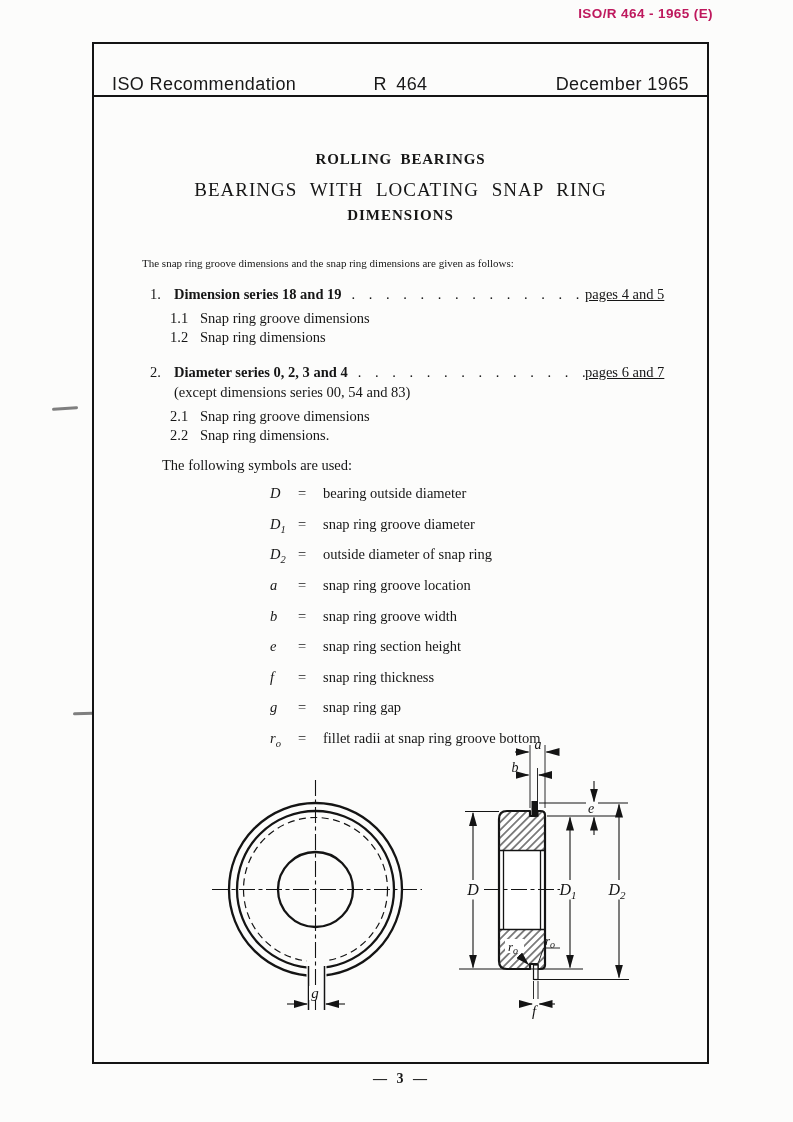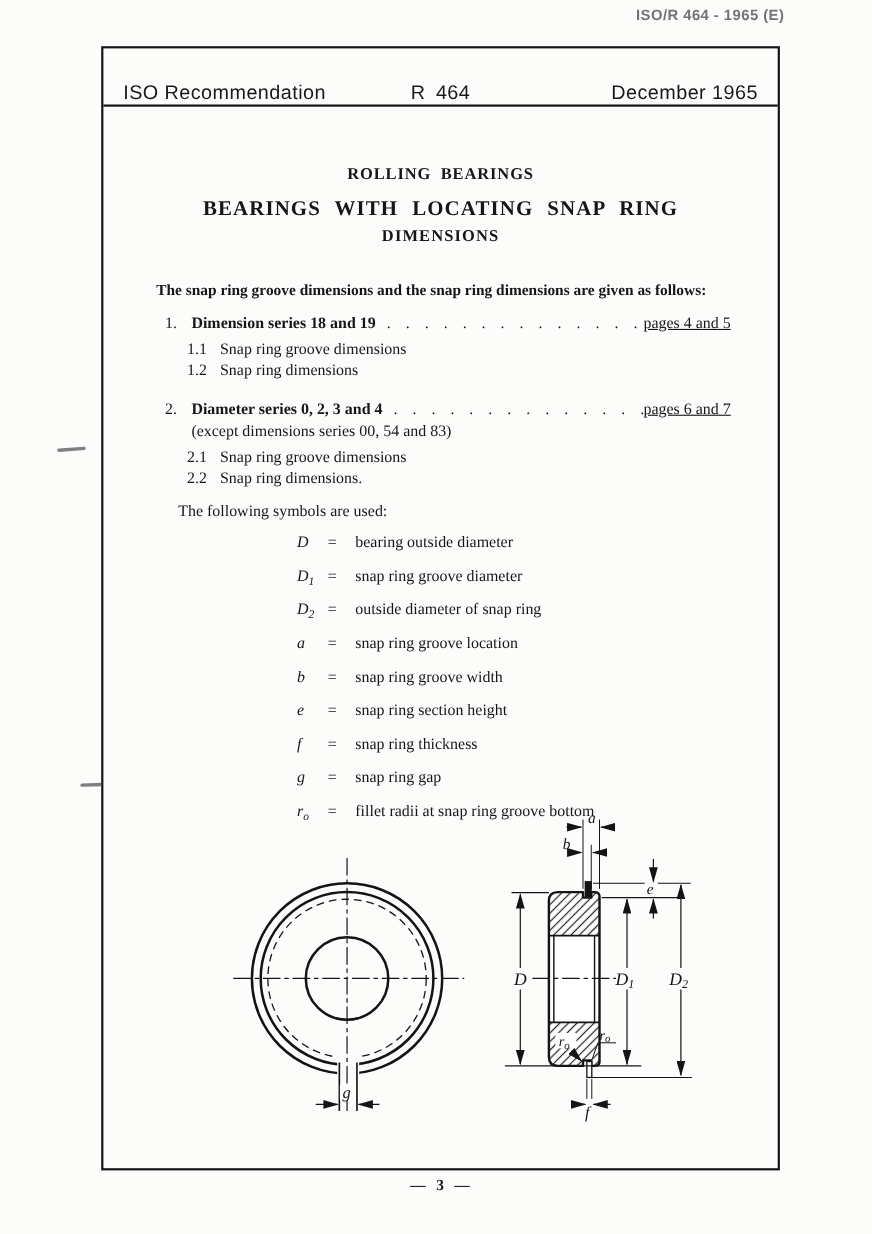--- a/index.html
+++ b/index.html
@@ -4,45 +4,45 @@
 <style>
   html,body{margin:0;padding:0;}
   body{
     width:793px;height:1122px;position:relative;overflow:hidden;
     background:#fcfcfb;color:#161616;
     font-family:"Liberation Serif", serif;
   }
   .corner-ref{
     position:absolute;top:6px;right:80px;
     font-family:"Liberation Sans", sans-serif;
-    font-weight:700;font-size:13.5px;letter-spacing:.4px;color:#737373;text-align:right;
+    font-weight:700;font-size:13.5px;letter-spacing:.4px;color:#be185d;text-align:right;
   }
   .scan-mark{position:absolute;background:#4a4a4a;height:2.5px;border-radius:2px;opacity:.7;}
   .mark1{left:52px;top:407px;width:26px;transform:rotate(-4deg);}
   .mark2{left:73px;top:712px;width:22px;transform:rotate(-2deg);}
   .frame{
     position:absolute;left:92px;top:42px;width:617px;height:1022px;
     border:2px solid #141414;background:#fcfcfb;box-sizing:border-box;
   }
   .frame-header{
     position:absolute;left:0;top:0;width:100%;height:53px;box-sizing:border-box;
     border-bottom:2px solid #141414;
     display:flex;align-items:flex-end;padding:0 18px;
     font-family:"Liberation Sans", sans-serif;font-size:18px;color:#181818;letter-spacing:.4px;
   }
   .fh-left{flex:1;text-align:left;}
   .fh-center{flex:1;text-align:center;word-spacing:4px;}
   .fh-right{flex:1;text-align:right;}
   .t-category{position:absolute;left:0;top:107px;width:100%;text-align:center;
     font-weight:700;font-size:15px;letter-spacing:.8px;word-spacing:4px;}
   .t-main{position:absolute;left:0;top:135px;width:100%;text-align:center;
-    font-weight:700;font-size:19px;letter-spacing:1px;word-spacing:7px;}
+    font-weight:400;font-size:19px;letter-spacing:1px;word-spacing:7px;}
   .t-sub{position:absolute;left:0;top:163px;width:100%;text-align:center;
     font-weight:700;font-size:15px;letter-spacing:1px;}
-  .intro{position:absolute;left:48px;top:213px;right:30px;font-size:14px;font-weight:bold;}
+  .intro{position:absolute;left:48px;top:213px;right:30px;font-size:11px;}
   .toc-row{position:absolute;left:0;width:100%;box-sizing:border-box;
     padding-left:56px;padding-right:18px;display:flex;align-items:baseline;font-size:14.5px;}
   .toc1{top:242px;}
   .toc2{top:320px;}
   .toc-num{width:24px;flex:none;}
   .toc-label{white-space:nowrap;flex:none;font-weight:bold;}
   .toc-dots{flex:1;overflow:hidden;white-space:nowrap;padding:0 10px;letter-spacing:5px;}
   .toc-pages{width:104px;flex:none;white-space:nowrap;text-decoration:underline;}
   .toc-note{position:absolute;left:80px;top:340px;font-size:14.5px;}
   .toc-subs{position:absolute;left:76px;font-size:14.5px;line-height:19px;}

